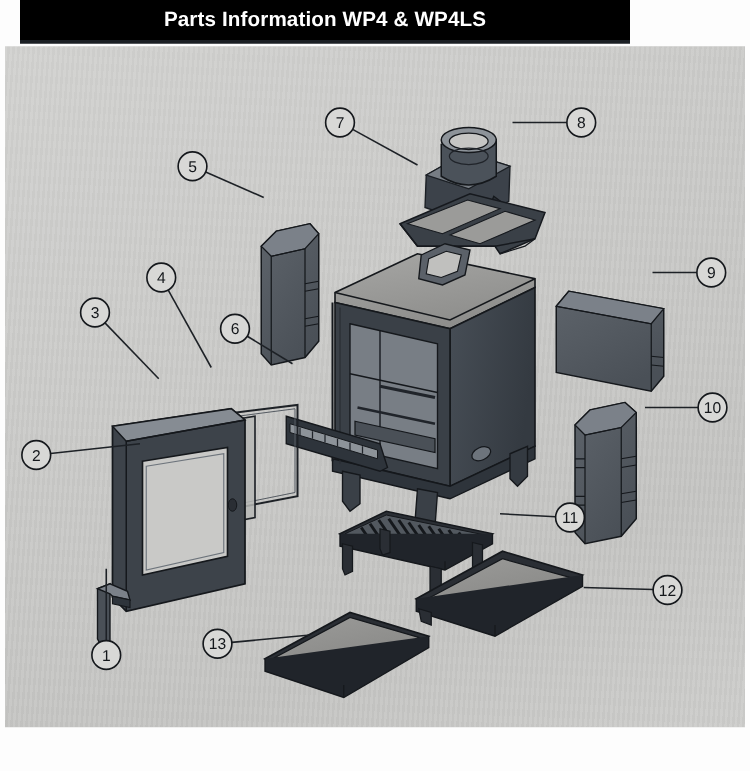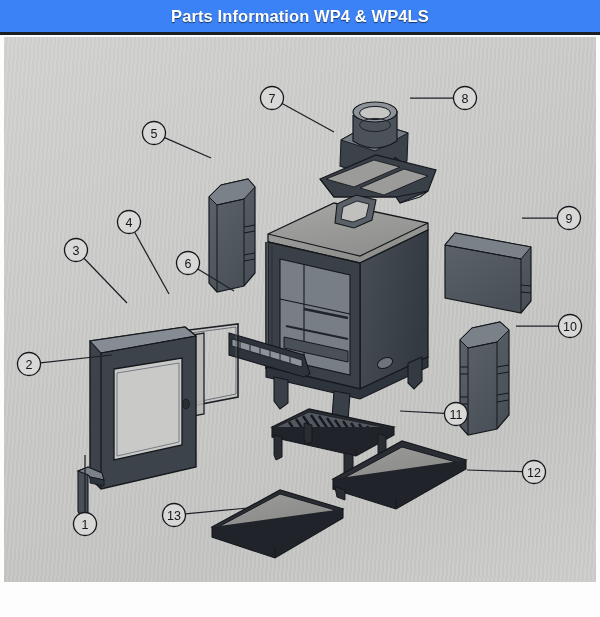--- a/index.html
+++ b/index.html
@@ -1,21 +1,21 @@
 <!DOCTYPE html>
 <html><head>
 <meta charset="utf-8">
 <style>
   html,body{margin:0;padding:0;background:#ffffff;}
   body{width:600px;height:617px;overflow:hidden;font-family:"Liberation Sans",sans-serif;}
   #page{position:relative;width:600px;height:617px;background:#fdfdfd;}
 
   
-  #titlebar{position:absolute;left:0;top:0;width:600px;height:32px;
-            background:#3b82f6;display:flex;align-items:center;justify-content:center;}
+  #titlebar{position:absolute;left:16px;top:0;width:488px;height:32px;
+            background:#000000;display:flex;align-items:center;justify-content:center;}
   #titlebar::after{content:"";position:absolute;left:0;right:0;bottom:-3px;height:3px;background:#1b1f24;}
   #title-text{color:#ffffff;font-size:16.5px;font-weight:bold;letter-spacing:.1px;
               text-shadow:0 1px 1px rgba(0,0,0,.6);}
 
   
   #canvas{position:absolute;left:4px;top:37px;width:592px;height:545px;
           background:linear-gradient(155deg,#d2d2d0 0%,#c9c9c7 45%,#c4c4c2 75%,#cdcdcb 100%);
           overflow:hidden;}
   #canvas::before{content:"";position:absolute;inset:0;
      background:repeating-linear-gradient(94deg,rgba(255,255,255,.05) 0 2px,rgba(0,0,0,.02) 2px 4px);

